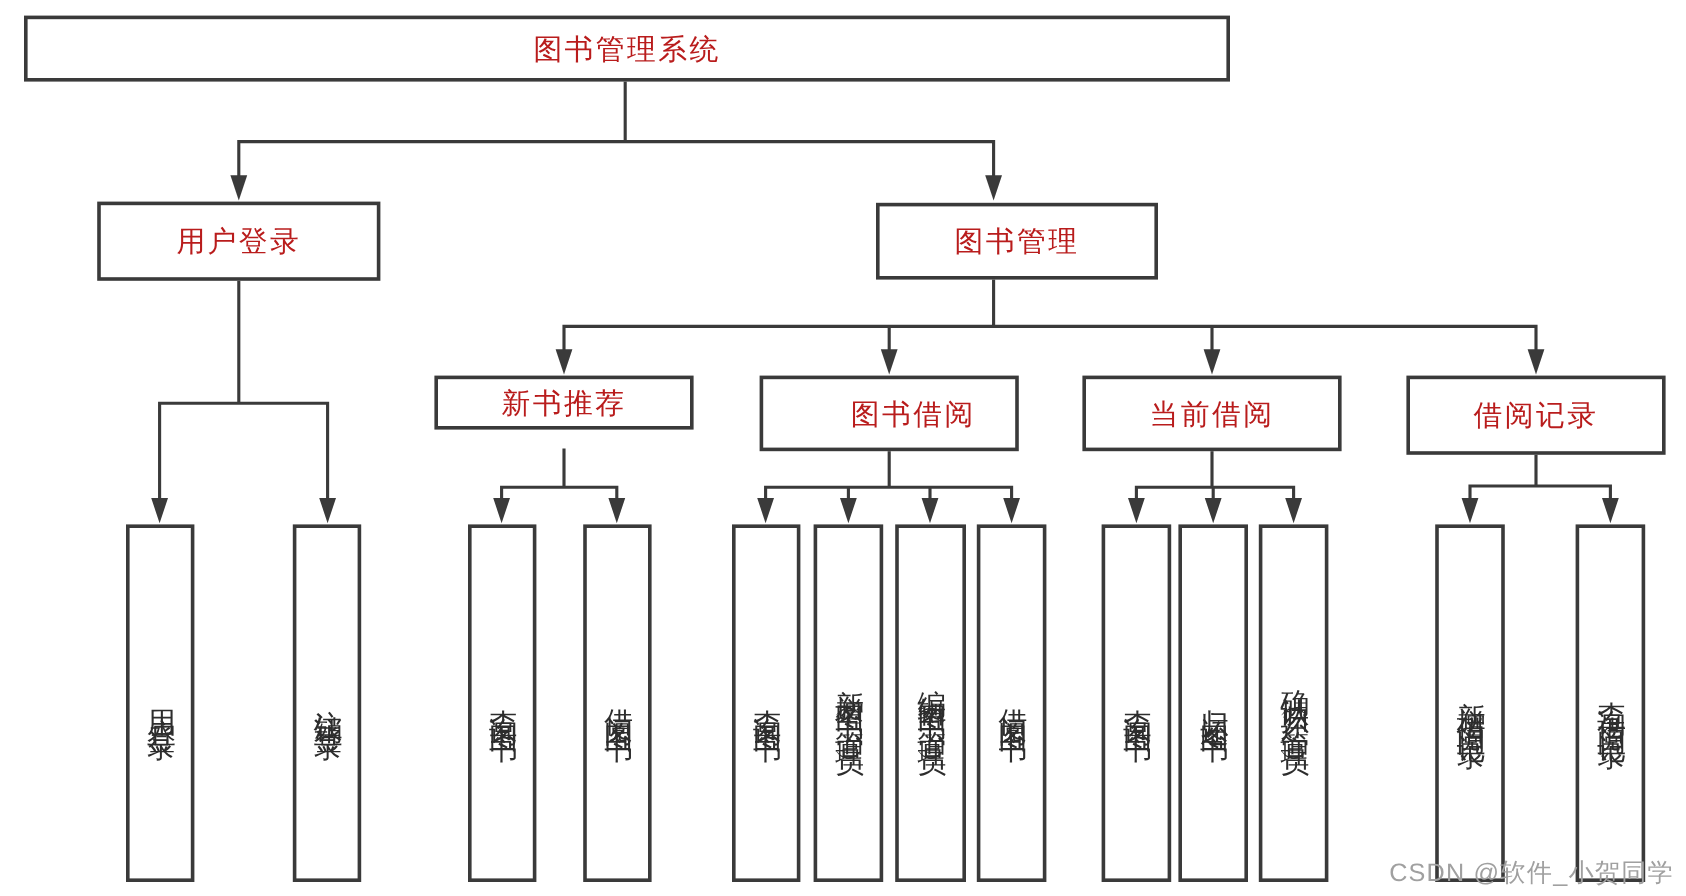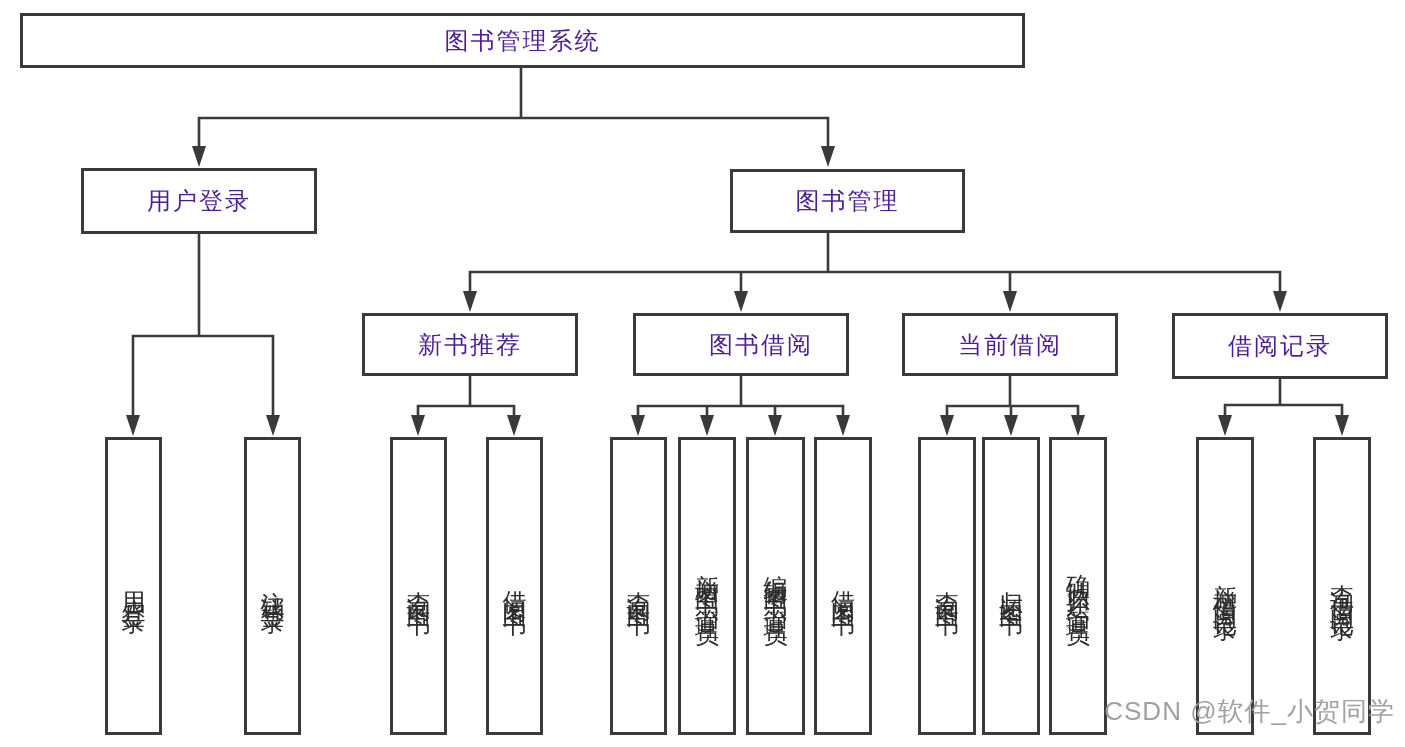--- a/index.html
+++ b/index.html
@@ -24,21 +24,21 @@
   .hnode {
     position: absolute;
     box-sizing: border-box;
     background: #ffffff;
     border: 3px solid #3a3a3a;
     display: flex;
     align-items: center;
     justify-content: center;
     font-size: 24px;
     letter-spacing: 2px;
-    color: #4c1d95;
+    color: #b91c1c;
     white-space: nowrap;
   }
   .vnode {
     position: absolute;
     box-sizing: border-box;
     background: #ffffff;
     border: 3px solid #3a3a3a;
     display: flex;
     align-items: center;
     justify-content: center;
@@ -50,22 +50,22 @@
     writing-mode: vertical-rl;
     text-orientation: mixed;
     font-size: 24px;
     letter-spacing: 7px;
     line-height: 1;
     display: block;
   }
   #watermark {
     position: absolute;
     right: 10px;
-    bottom: 18px;
-    font-size: 26px;
+    bottom: 6px;
+    font-size: 21px;
     color: #a0a0a0;
     letter-spacing: 1px;
     z-index: 5;
     white-space: nowrap;
   }
 </style>
 </head>
 <body>
 
 <div id="canvas">
@@ -97,21 +97,21 @@
       <path d="M1280,375 V405 M1225,405 H1342 M1225,405 V418 M1342,405 V418" stroke="#3a3a3a" stroke-width="2.6" fill="none" stroke-linecap="square"></path>
       <polygon points="1218,415 1232,415 1225,436" fill="#3a3a3a"></polygon>
       <polygon points="1335,415 1349,415 1342,436" fill="#3a3a3a"></polygon>
     </svg>
 
   <div class="hnode" style="left:20px; top:13px; width:1005px; height:55px;">图书管理系统</div>
 
   <div class="hnode" style="left:81px; top:168px; width:236px; height:66px;">用户登录</div>
   <div class="hnode" style="left:730px; top:169px; width:235px; height:64px;text-align:center;">图书管理</div>
 
-  <div class="hnode" style="left:362px; top:313px; width:216px; height:63px;">新书推荐</div>
+  <div class="hnode" style="left:362px; top:313px; width:216px; height:45px;">新书推荐</div>
   <div class="hnode" style="left:633px; top:313px; width:216px; height:63px;padding-left:40px;">图书借阅</div>
   <div class="hnode" style="left:902px; top:313px; width:216px; height:63px;">当前借阅</div>
   <div class="hnode" style="left:1172px; top:313px; width:216px; height:66px;">借阅记录</div>
 
   <div class="vnode" style="left:105px; width:57px;">
     <span class="vtext">用户登录</span>
   </div>
   <div class="vnode" style="left:244px; width:57px;">
     <span class="vtext">注销登录</span>
   </div>

